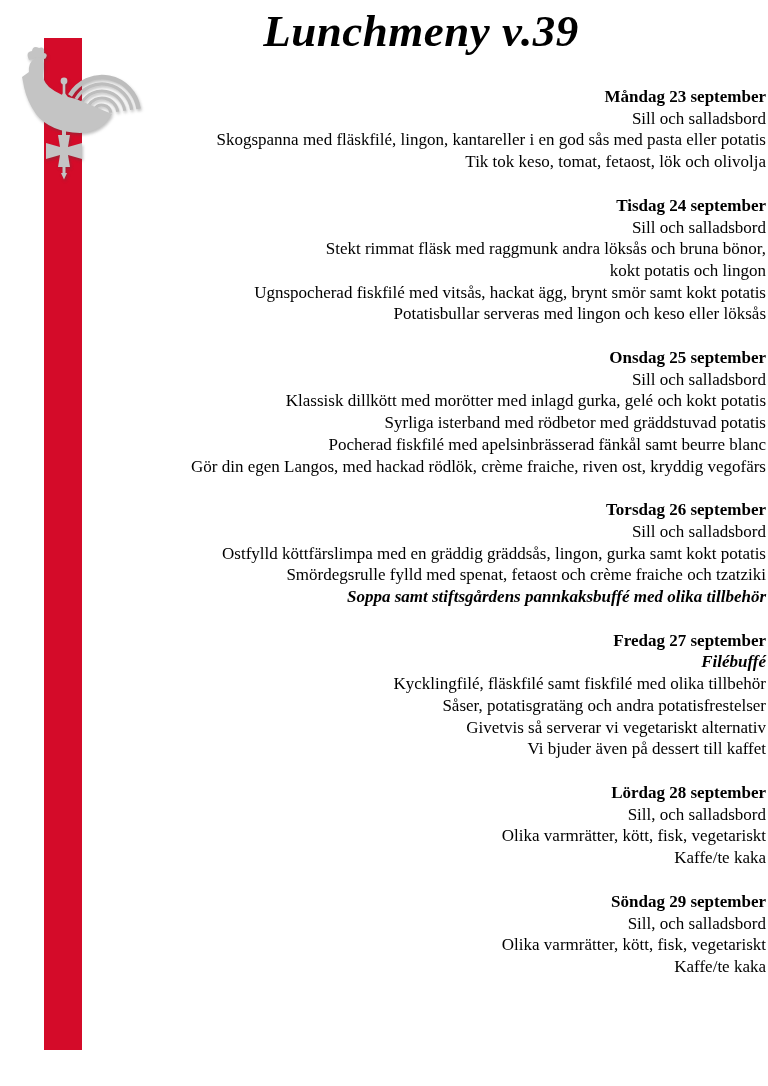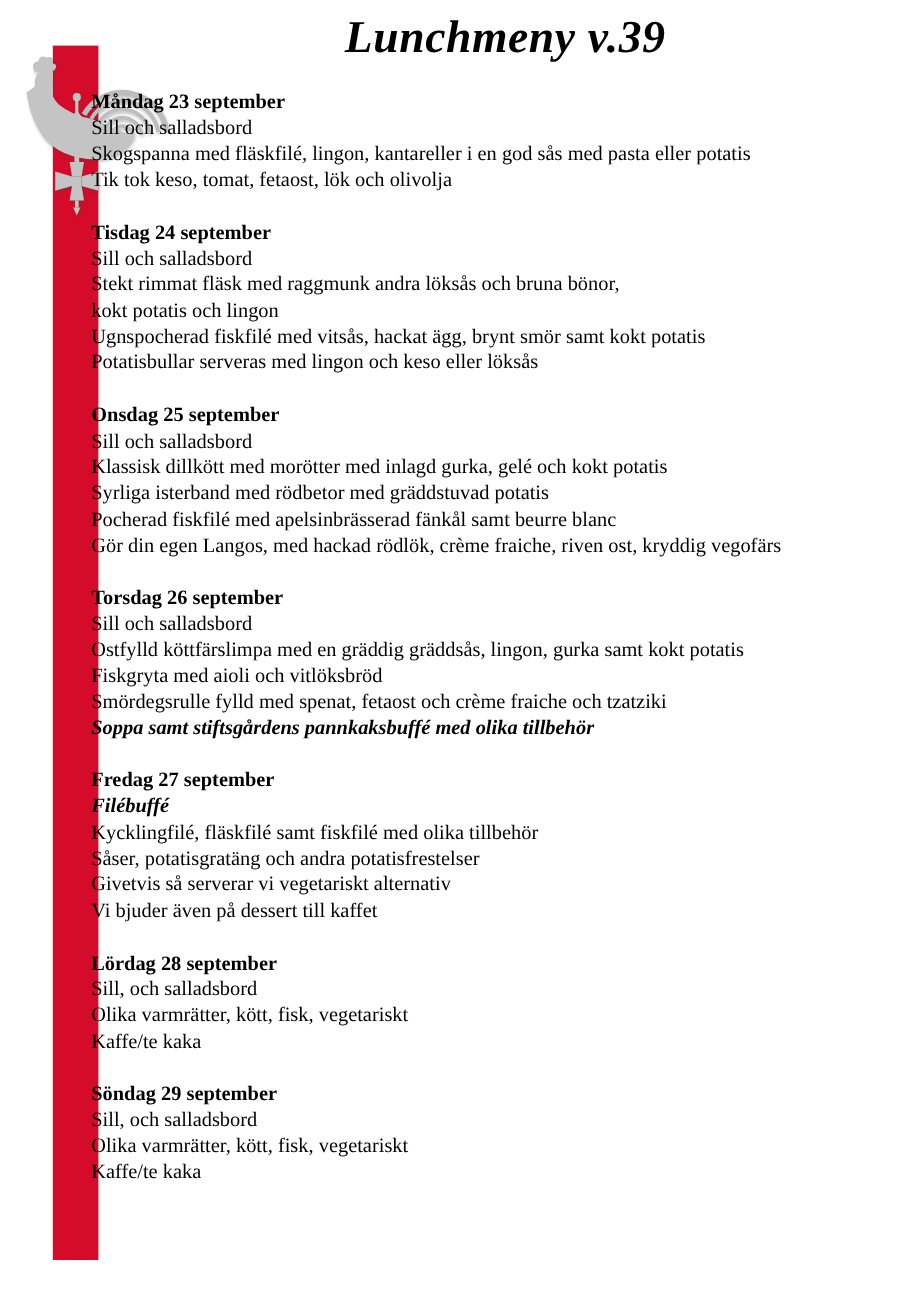--- a/index.html
+++ b/index.html
@@ -30,32 +30,32 @@
     height: 142px;
     filter: drop-shadow(1.5px 2px 1.5px rgba(70,70,70,0.35));
   }
   .title {
     position: absolute;
     top: 6px;
     left: 82px;
     width: 678px;
     margin: 0;
     text-align: center;
-    font-size: 38px;
+    font-size: 45px;
     line-height: 50px;
     font-weight: bold;
     font-style: italic;
     letter-spacing: 0.5px;
   }
   .menu {
     position: absolute;
-    top: 74px;
+    top: 86px;
     left: 76px;
     width: 690px;
-    text-align: left;
+    text-align: right;
     font-size: 17px;
     line-height: 21.7px;
   }
   .day { margin: 0 0 22px 0; }
   .day h2 {
     margin: 0;
     font-size: 17px;
     line-height: 21.7px;
     font-weight: bold;
   }
@@ -127,21 +127,20 @@
       <p>Sill och salladsbord</p>
       <p>Klassisk dillkött med morötter med inlagd gurka, gelé och kokt potatis</p>
       <p>Syrliga isterband med rödbetor med gräddstuvad potatis</p>
       <p>Pocherad fiskfilé med apelsinbrässerad fänkål samt beurre blanc</p>
       <p>Gör din egen Langos, med hackad rödlök, crème fraiche, riven ost, kryddig vegofärs</p>
     </section>
     <section class="day">
       <h2>Torsdag 26 september</h2>
       <p>Sill och salladsbord</p>
       <p>Ostfylld köttfärslimpa med en gräddig gräddsås, lingon, gurka samt kokt potatis</p>
-      <p>Fiskgryta med aioli och vitlöksbröd</p>
       <p>Smördegsrulle fylld med spenat, fetaost och crème fraiche och tzatziki</p>
       <p class="em">Soppa samt stiftsgårdens pannkaksbuffé med olika tillbehör</p>
     </section>
     <section class="day">
       <h2>Fredag 27 september</h2>
       <p class="em">Filébuffé</p>
       <p>Kycklingfilé, fläskfilé samt fiskfilé med olika tillbehör</p>
       <p>Såser, potatisgratäng och andra potatisfrestelser</p>
       <p>Givetvis så serverar vi vegetariskt alternativ</p>
       <p>Vi bjuder även på dessert till kaffet</p>

